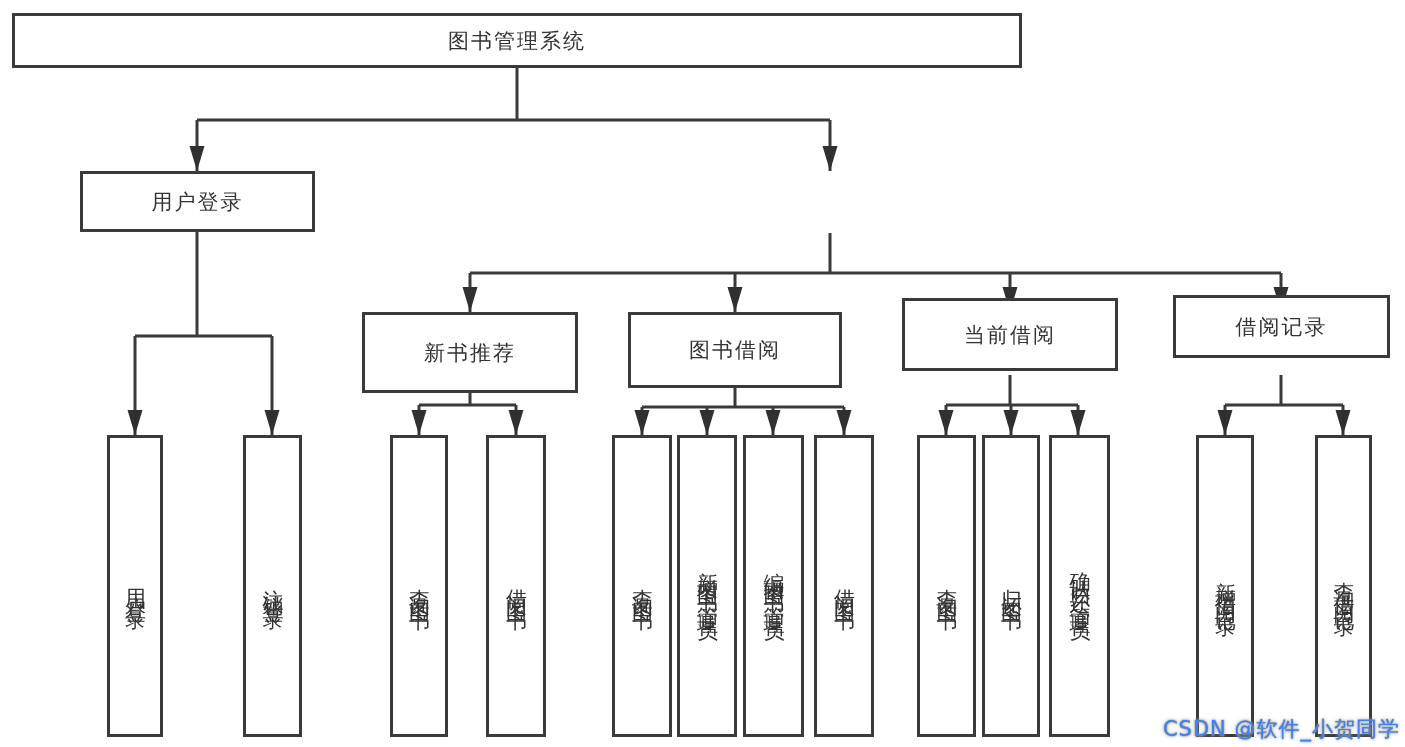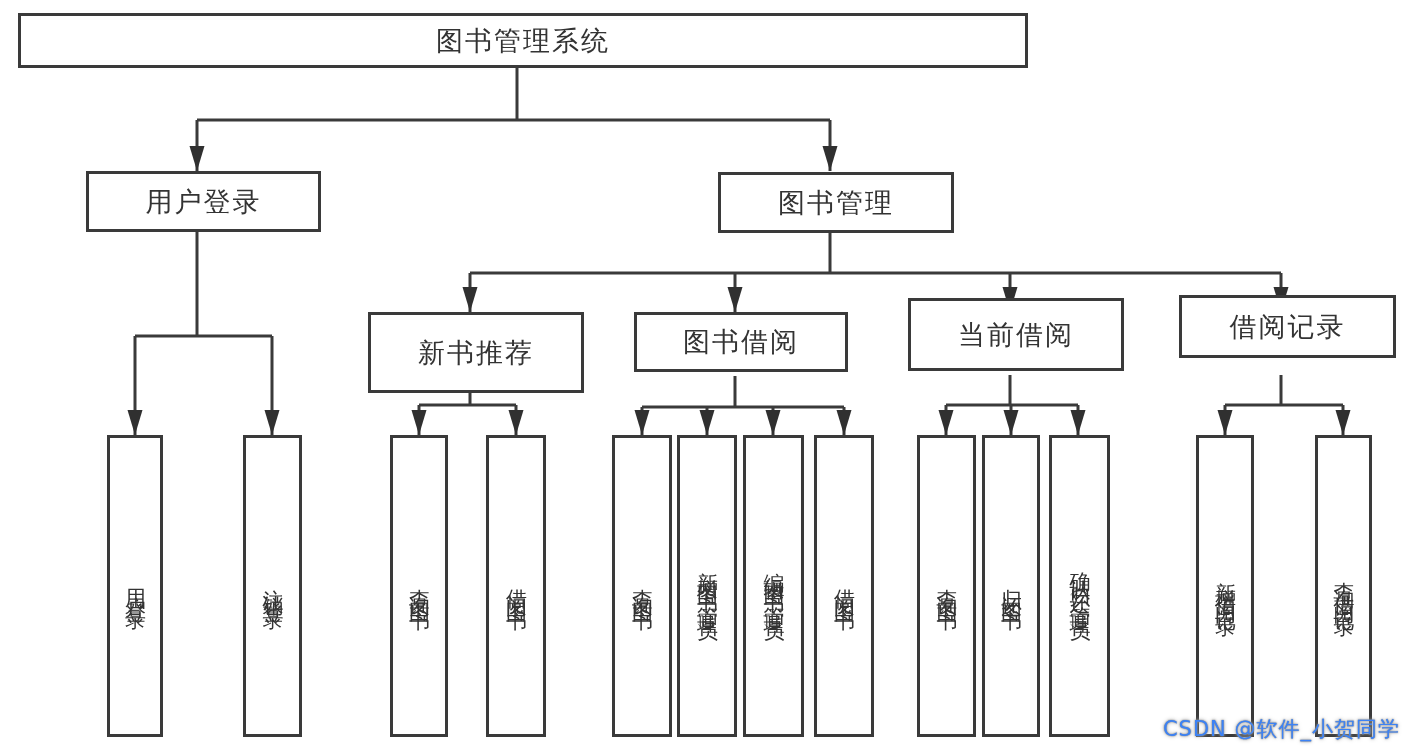--- a/index.html
+++ b/index.html
@@ -15,21 +15,21 @@
   .wire { stroke:#3a3a3a; stroke-width:3; fill:none; }
   .arr  { fill:#303030; stroke:none; }
   .box {
     position:absolute;
     box-sizing:border-box;
     background:#ffffff;
     border:3px solid #3a3a3a;
     display:flex; align-items:center; justify-content:center;
     text-align:center;
   }
-  .box.h { font-size:27px; letter-spacing:2px; white-space:nowrap;margin-left:6px; }
+  .box.h { font-size:21px; letter-spacing:2px; white-space:nowrap; }
   .box.v {
     font-size:21px;
     letter-spacing:7px;
     writing-mode:vertical-rl;
     text-orientation:mixed;
     line-height:1;
   }
   .watermark {
     position:absolute;
     right:5px; bottom:4px;
@@ -89,28 +89,25 @@
     </g>
   </svg>
 
   <div class="box h" style="left:12px;top:13px;width:1010px;height:55px">
     <span>图书管理系统</span>
   </div>
 
   <div class="box h" style="left:80px;top:171px;width:235px;height:61px">
     <span>用户登录</span>
   </div>
-  <div class="box h" style="left:712px;top:172px;width:236px;height:61px">
-    <span>图书管理</span>
-  </div>
 
   <div class="box h" style="left:362px;top:312px;width:216px;height:81px">
     <span>新书推荐</span>
   </div>
-  <div class="box h" style="left:628px;top:312px;width:214px;height:60px">
+  <div class="box h" style="left:628px;top:312px;width:214px;height:76px">
     <span>图书借阅</span>
   </div>
   <div class="box h" style="left:902px;top:298px;width:216px;height:73px">
     <span>当前借阅</span>
   </div>
   <div class="box h" style="left:1173px;top:295px;width:217px;height:63px">
     <span>借阅记录</span>
   </div>
 
   <div class="box v" style="left:107px;top:435px;width:56px;height:302px">

